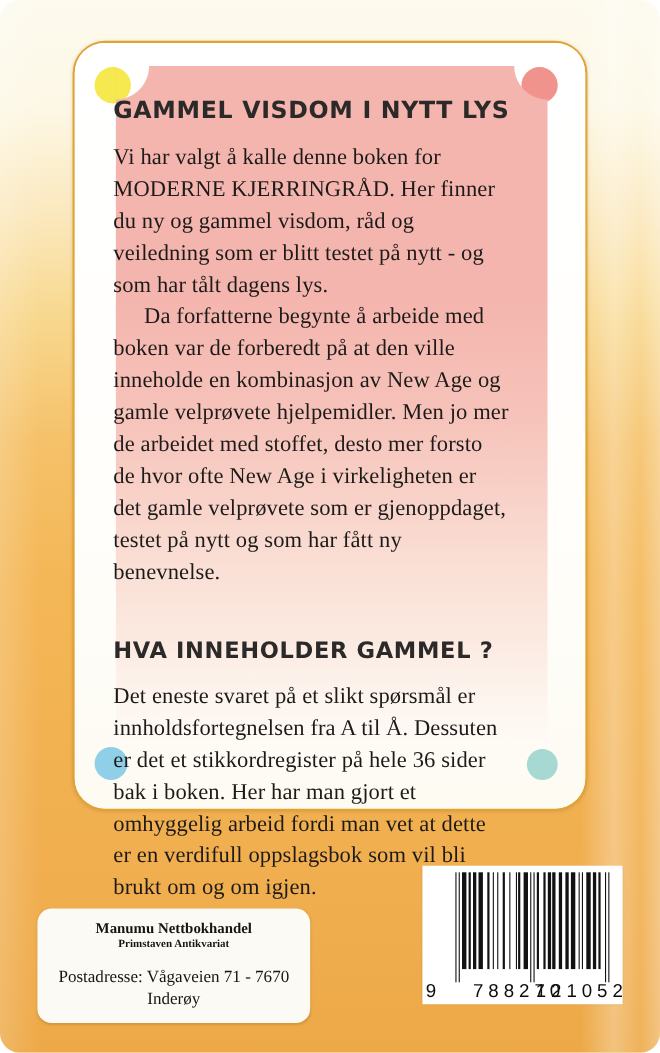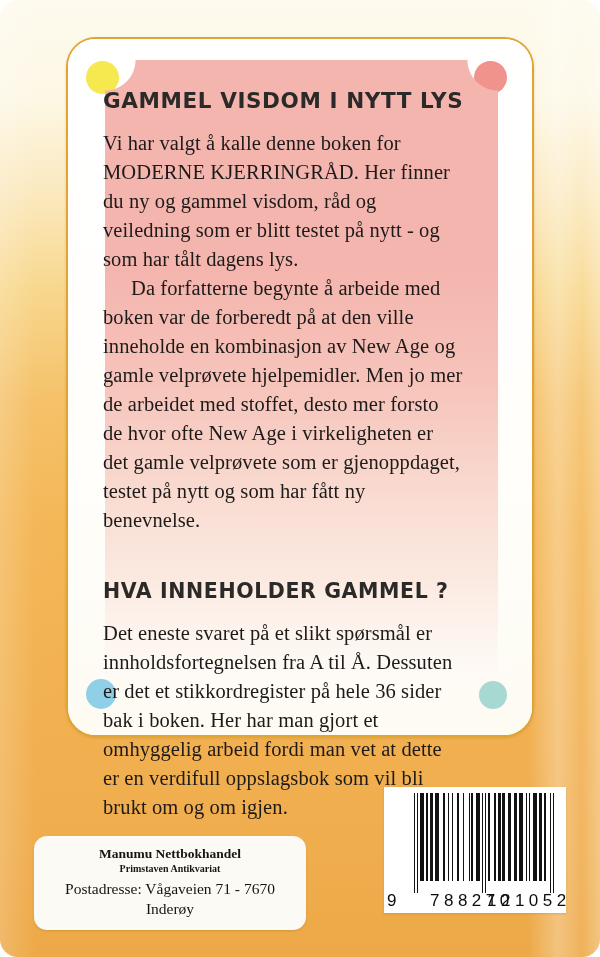--- a/index.html
+++ b/index.html
@@ -133,36 +133,36 @@
     margin: 0;
     letter-spacing: 0.1px;
   }
   .para + .para { text-indent: 28px; }
 
   
   .shop-label {
     position: absolute;
     left: 34px;
     bottom: 27px;
-    width: 272px;
+    width: 248px;
     background: #fbfaf5;
     border-radius: 13px;
     padding: 9px 6px 11px 6px;
     box-sizing: border-box;
     text-align: center;
     box-shadow: 0 1px 2px rgba(120,80,20,0.22);
   }
   .shop-line {
     font-family: "Liberation Serif", serif;
     color: #17150f;
     line-height: 1.28;
   }
   .shop-name  { font-size: 13.5px; font-weight: 700; }
   .shop-name2 { font-size: 10px; font-weight: 700; }
-  .shop-addr  { font-size: 15.5px; font-weight: 400; margin-top: 4px; }
+  .shop-addr  { font-size: 15.5px; font-weight: 400; margin-top: 14px; }
   .shop-url   { font-size: 14.5px; font-weight: 700; margin-top: 4px; }
 
   
   .barcode-box {
     position: absolute;
     right: 34px;
     bottom: 44px;
     width: 182px;
     height: 126px;
     background: #ffffff;

